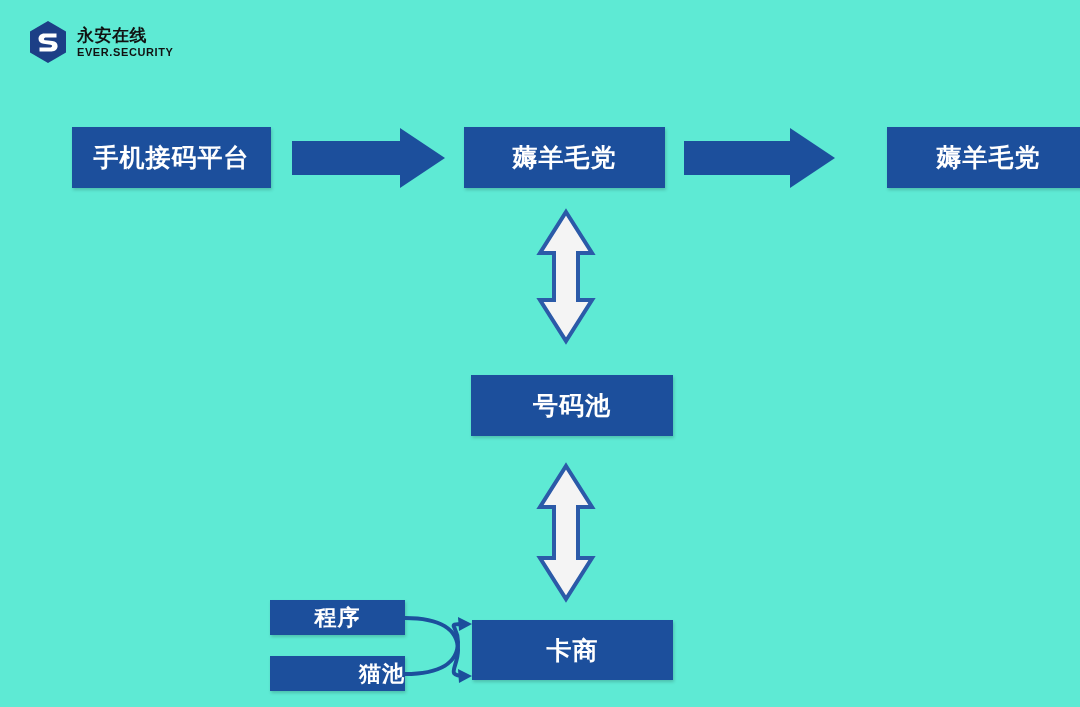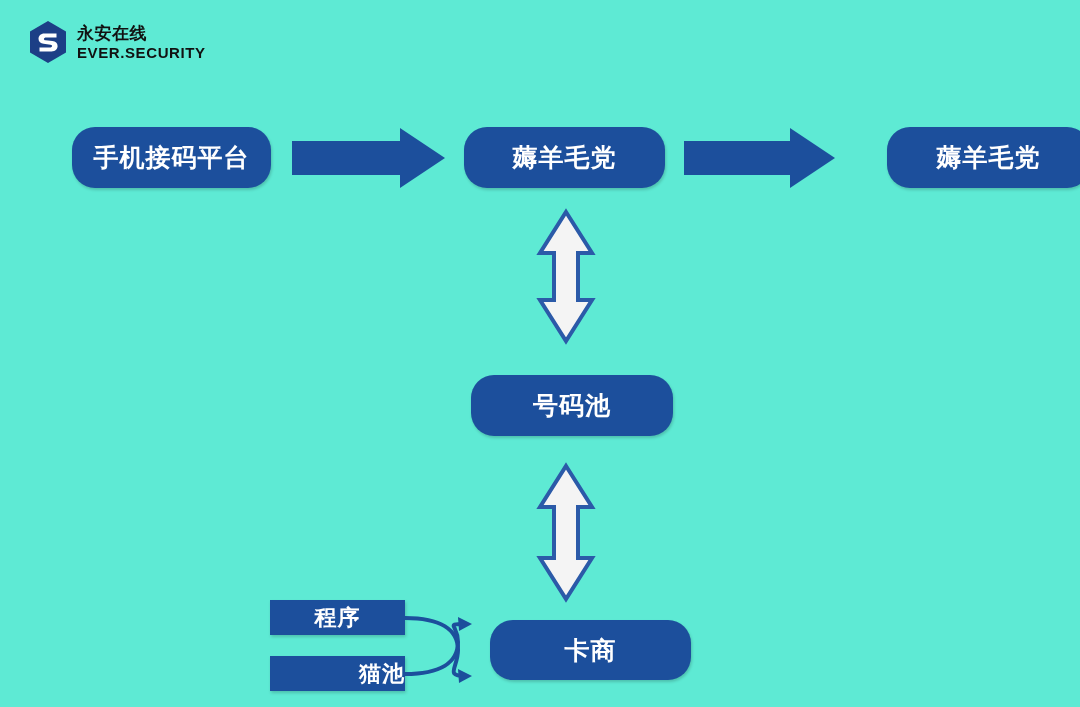--- a/index.html
+++ b/index.html
@@ -39,21 +39,21 @@
     line-height: 1;
   }
   .logo-cn {
     font-size: 17px;
     font-weight: bold;
     color: #111111;
     letter-spacing: 0.5px;
     font-family: "DejaVu Sans", "Liberation Sans", sans-serif;
   }
   .logo-en {
-    font-size: 15px;
+    font-size: 11px;
     font-weight: bold;
     color: #111111;
     letter-spacing: 0.6px;
     margin-top: 3px;
     font-family: "Liberation Sans", sans-serif;
   }
 
   
   .node {
     position: absolute;
@@ -61,21 +61,21 @@
     color: #ffffff;
     display: flex;
     align-items: center;
     justify-content: center;
     font-weight: bold;
     font-family: "DejaVu Sans", "Liberation Sans", sans-serif;
     box-shadow: 1px 2px 3px rgba(0,0,0,0.18);
     box-sizing: border-box;
     letter-spacing: 1px;
   }
-  .node.big { font-size: 25px; border-radius: 23px; }
+  .node.big { font-size: 25px; }
   .node.small { font-size: 22px; }
 
   
   #arrows {
     position: absolute;
     left: 0;
     top: 0;
     width: 1080px;
     height: 707px;
     pointer-events: none;
@@ -113,21 +113,21 @@
       </div>
       <div class="node big" style="left: 471px; top: 375px; width: 202px; height: 61px; background: rgb(28, 79, 156); color: rgb(255, 255, 255);">
         <span>号码池</span>
       </div>
       <div class="node small" style="left: 270px; top: 600px; width: 135px; height: 35px; background: rgb(28, 79, 156); color: rgb(255, 255, 255);">
         <span>程序</span>
       </div>
       <div class="node small" style="left: 270px; top: 656px; width: 135px; height: 35px; background: rgb(28, 79, 156); color: rgb(255, 255, 255); justify-content: flex-end;">
         <span>猫池</span>
       </div>
-      <div class="node big" style="left: 472px; top: 620px; width: 201px; height: 60px; background: rgb(28, 79, 156); color: rgb(255, 255, 255); margin-left: 18px;">
+      <div class="node big" style="left: 472px; top: 620px; width: 201px; height: 60px; background: rgb(28, 79, 156); color: rgb(255, 255, 255);">
         <span>卡商</span>
       </div>
     </div>
 
   <svg id="arrows" viewBox="0 0 1080 707">
 
     <g>
       <path d="M292 141 L400 141 L400 128 L445 158 L400 188 L400 175 L292 175 Z" fill="#1c4f9c" stroke="none"></path>
     </g>
 

